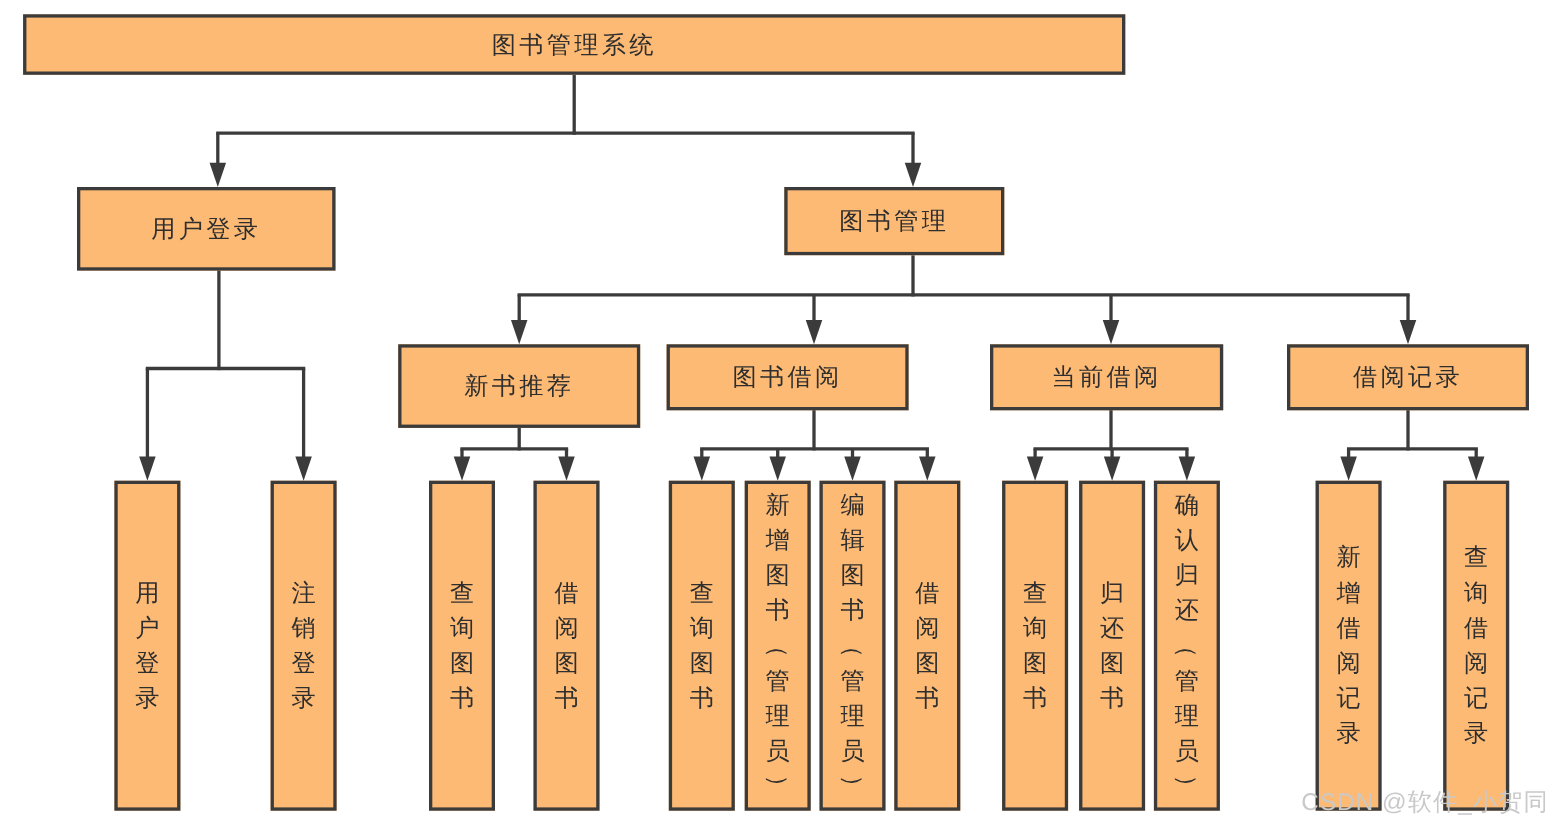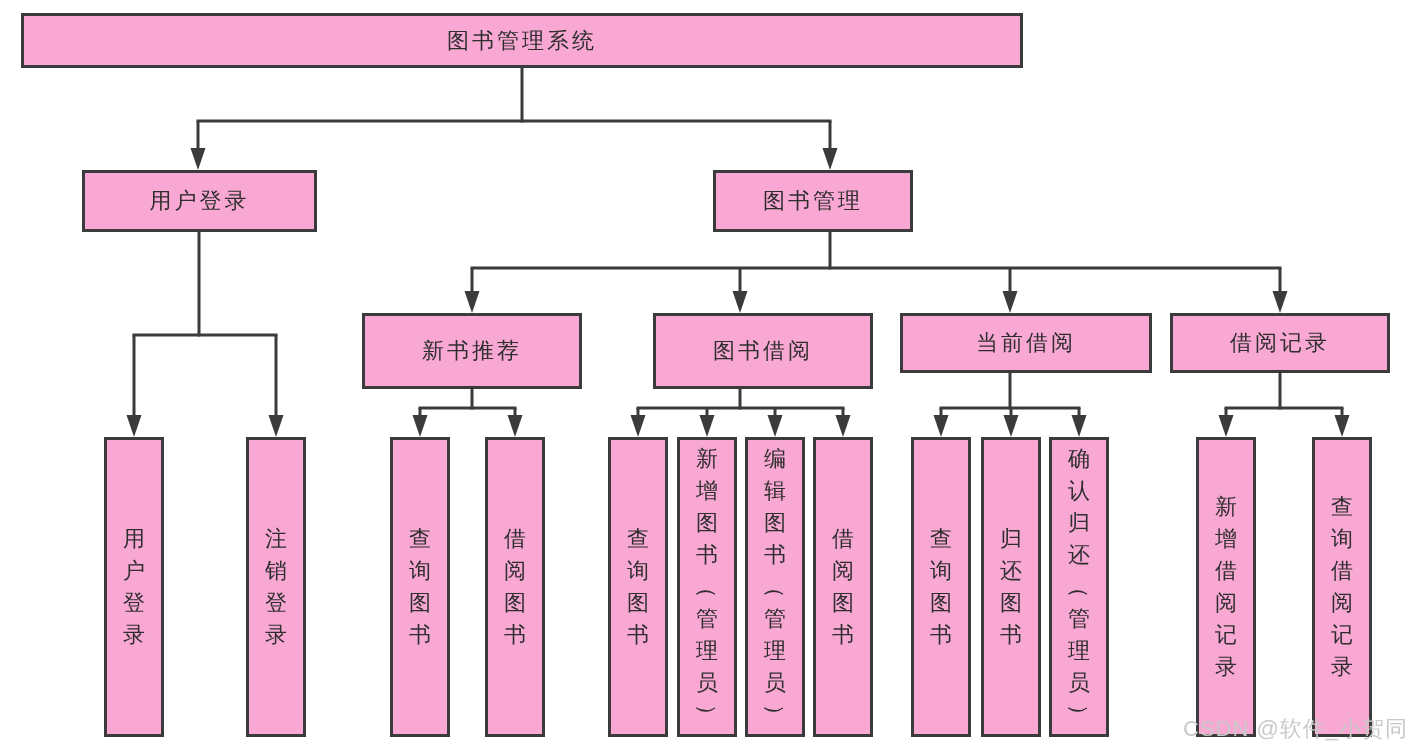--- a/index.html
+++ b/index.html
@@ -8,21 +8,21 @@
     width:1405px;height:747px;
     background:var(--bg,#ffffff);
     font-family:"Liberation Sans","DejaVu Sans",sans-serif;
     overflow:hidden;
   }
   .connectors{position:absolute;left:0;top:0;z-index:1;}
   .connectors line{stroke:var(--line,#3b3b3b);stroke-width:3;}
   .connectors polygon{fill:var(--line,#3b3b3b);}
   .node{
     position:absolute;z-index:2;box-sizing:border-box;
-    background:#f9a8d4;border:3px solid var(--border,#3b3b3b);
+    background:#fdba74;border:3px solid var(--border,#3b3b3b);
     color:var(--text,#2e2e2e);
     display:flex;align-items:center;justify-content:center;
   }
   .hnode{font-size:22px;letter-spacing:3px;font-weight:400;}
   .vnode{flex-direction:column;}
   .vchar{display:block;height:32px;line-height:32px;font-size:22px;text-align:center;}
   .vchar.rot{transform:rotate(90deg);}
   .watermark{
     position:absolute;left:1183px;top:714px;z-index:5;
     font-size:22px;letter-spacing:1px;color:var(--wm,#c9c9c9);
@@ -91,26 +91,26 @@
     <line x1="1280" y1="372" x2="1280" y2="409.5"></line>
     <line x1="1224.5" y1="408" x2="1343.5" y2="408"></line>
     <line x1="1226" y1="408" x2="1226" y2="419"></line>
     <line x1="1342" y1="408" x2="1342" y2="419"></line>
     <polygon points="1226,437 1218.5,415 1233.5,415"></polygon>
     <polygon points="1342,437 1334.5,415 1349.5,415"></polygon>
   </svg>
 
   <div class="node hnode" style="left:21px;top:13px;width:1002px;height:55px;">图书管理系统</div>
 
-  <div class="node hnode" style="left:82px;top:170px;width:235px;height:62px;">用户登录</div>
+  <div class="node hnode" style="left:70px;top:170px;width:235px;height:76px;">用户登录</div>
   <div class="node hnode" style="left:713px;top:170px;width:200px;height:62px;">图书管理</div>
 
   <div class="node hnode" style="left:362px;top:313px;width:220px;height:76px;">新书推荐</div>
-  <div class="node hnode" style="left:653px;top:313px;width:220px;height:76px;">图书借阅</div>
-  <div class="node hnode" style="left:900px;top:313px;width:252px;height:60px;">当前借阅</div>
+  <div class="node hnode" style="left:606px;top:313px;width:220px;height:60px;">图书借阅</div>
+  <div class="node hnode" style="left:900px;top:313px;width:212px;height:60px;">当前借阅</div>
   <div class="node hnode" style="left:1170px;top:313px;width:220px;height:60px;">借阅记录</div>
 
   <div class="node vnode" style="left:104px;top:437px;width:60px;height:300px;">
       <span class="vchar">用</span>
       <span class="vchar">户</span>
       <span class="vchar">登</span>
       <span class="vchar">录</span>
     </div>
   <div class="node vnode" style="left:246px;top:437px;width:60px;height:300px;">
       <span class="vchar">注</span>

